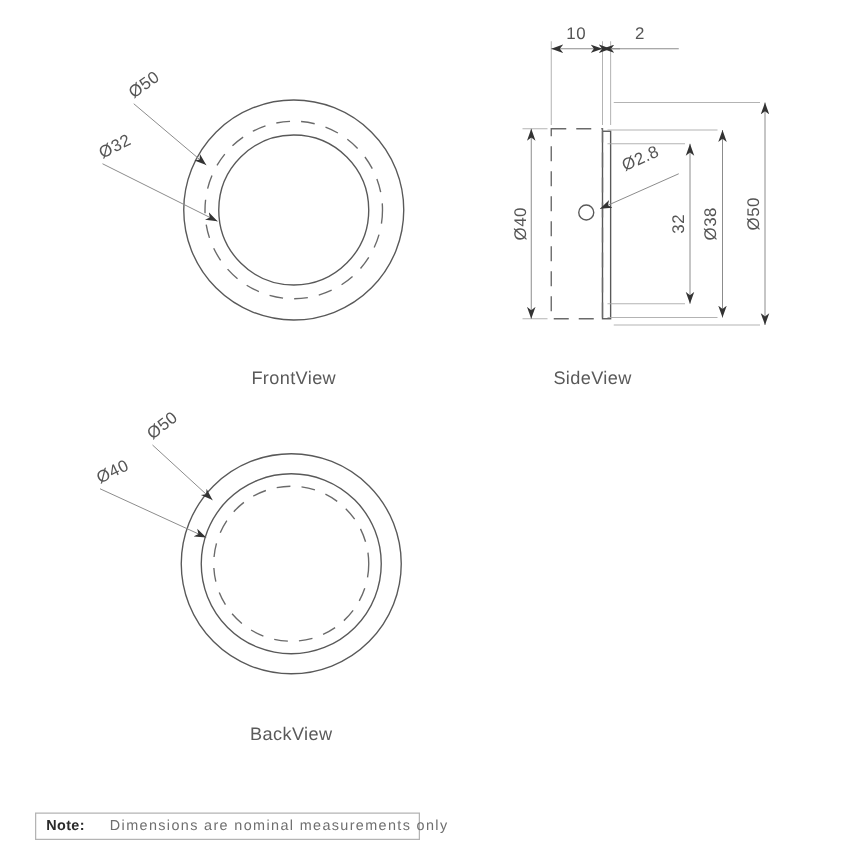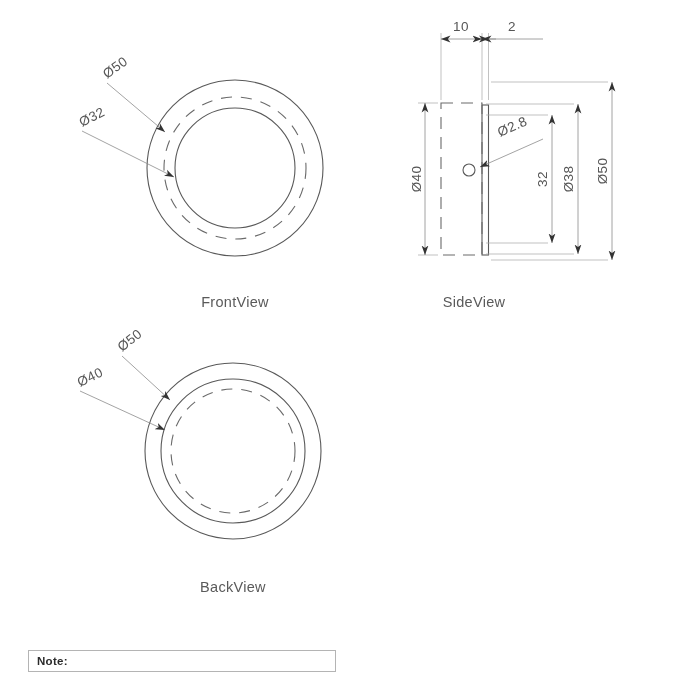--- a/index.html
+++ b/index.html
@@ -191,15 +191,16 @@
 
       <text class="dimtext" x="122" y="352" transform="rotate(-38 122 352)">Ø50</text>
       <text class="dimtext" x="80" y="387" transform="rotate(-26 80 387)">Ø40</text>
 
       <text class="viewlabel" x="233" y="592" text-anchor="middle">BackView</text>
     </g>
   </svg>
 
   <div id="note-box">
     <span id="note-label">Note:</span>
+    <span id="note-text">Dimensions are nominal measurements only</span>
   </div>
 
 </div>
 
 </body></html>

